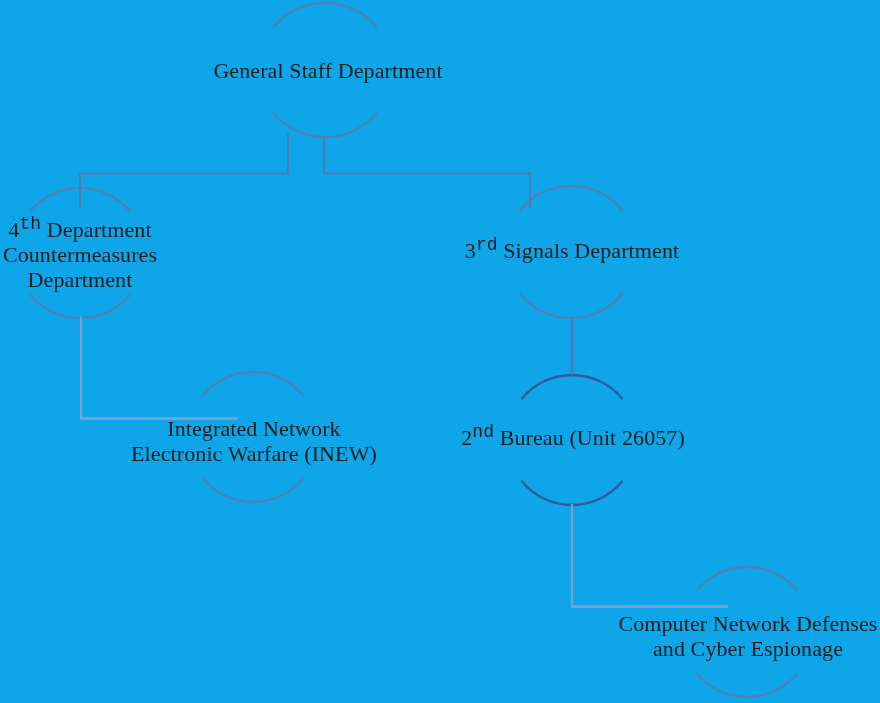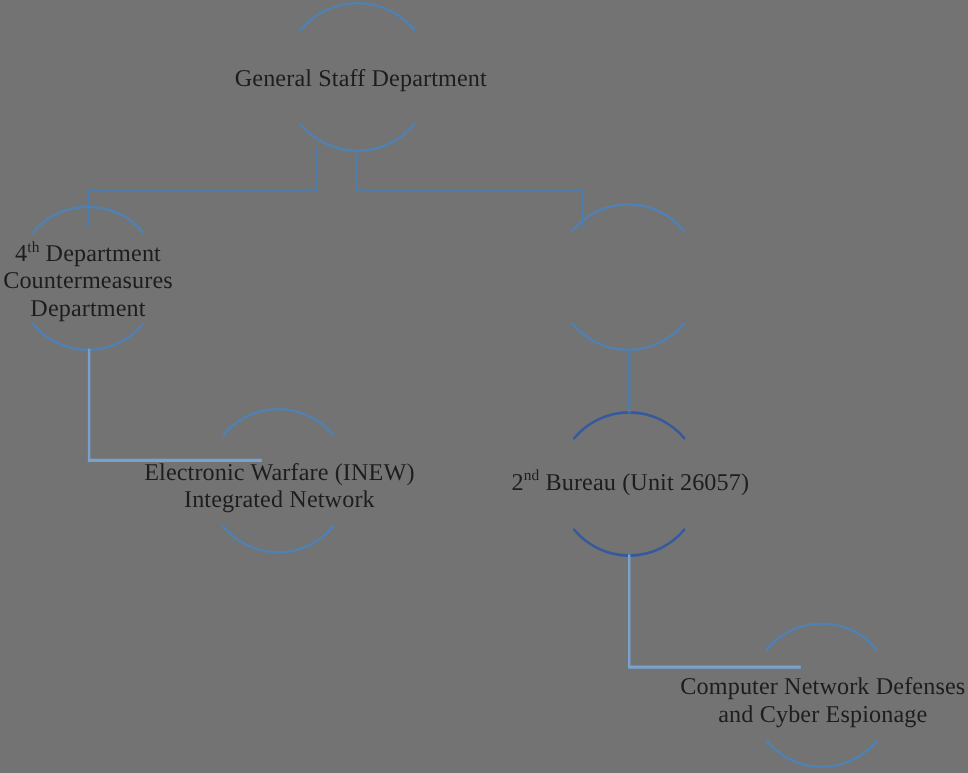--- a/index.html
+++ b/index.html
@@ -1,25 +1,25 @@
 <!DOCTYPE html>
 <html><head>
 <meta charset="utf-8">
 <style>
   html,body{margin:0;padding:0;background:#ffffff;}
   .canvas{
-    position:relative;width:880px;height:703px;background:#737373;
+    position:relative;width:880px;height:703px;background:#0ea5e9;
     overflow:hidden;font-family:"Liberation Serif","DejaVu Serif",serif;color:#1d1d1d;
   }
   .lines-layer{position:absolute;left:0;top:0;width:880px;height:703px;}
   .label{
     position:absolute;text-align:center;font-size:22px;line-height:25px;
     letter-spacing:0.1px;white-space:nowrap;z-index:2;
   }
-  .label sup{font-size:14px;line-height:0;vertical-align:super;}
+  .label sup{font-size:18px;line-height:0;vertical-align:super;font-family:Liberation Mono, monospace;}
 </style>
 </head>
 <body>
 
 <div class="canvas">
 
   <svg class="lines-layer" viewBox="0 0 880 703" fill="none">
 
     <path d="M 273.4 27.1 A 67 67 0 0 1 376.6 27.1" stroke-width="2.2" stroke-linecap="round" stroke="#4f81b3"></path>
     <path d="M 273.4 112.9 A 67 67 0 0 0 376.6 112.9" stroke-width="2.2" stroke-linecap="round" stroke="#4f81b3"></path>
@@ -59,24 +59,27 @@
   <div class="label" style="left:178px;top:58px;width:300px;">
     <div>General Staff Department</div>
   </div>
 
   <div class="label" style="left:-30px;top:217px;width:220px;">
     <div><span>4</span><sup>th</sup><span> Department</span></div>
     <div>Countermeasures</div>
     <div>Department</div>
   </div>
 
+  <div class="label" style="left:422px;top:238px;width:300px;">
+    <div><span>3</span><sup>rd</sup><span> Signals Department</span></div>
+  </div>
 
   <div class="label" style="left:104px;top:416px;width:300px;">
+    <div>Integrated Network</div>
     <div>Electronic Warfare (INEW)</div>
-    <div>Integrated Network</div>
   </div>
 
   <div class="label" style="left:423px;top:425px;width:300px;">
     <div><span>2</span><sup>nd</sup><span> Bureau (Unit 26057)</span></div>
   </div>
 
   <div class="label" style="left:598px;top:611px;width:300px;">
     <div>Computer Network Defenses</div>
     <div>and Cyber Espionage</div>
   </div>

